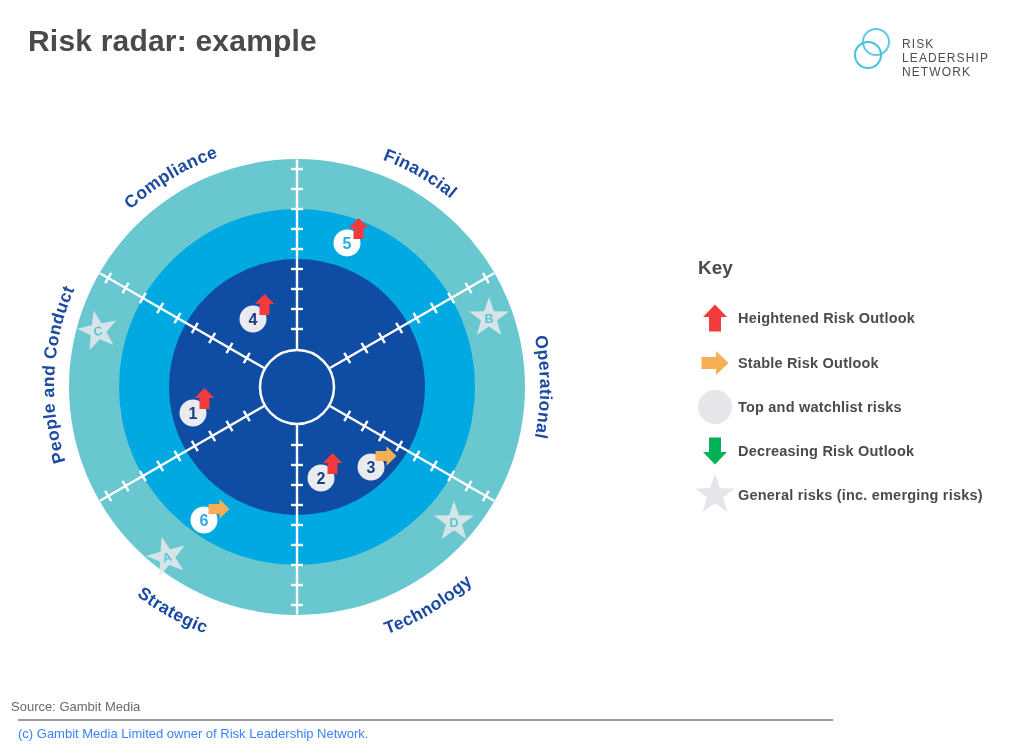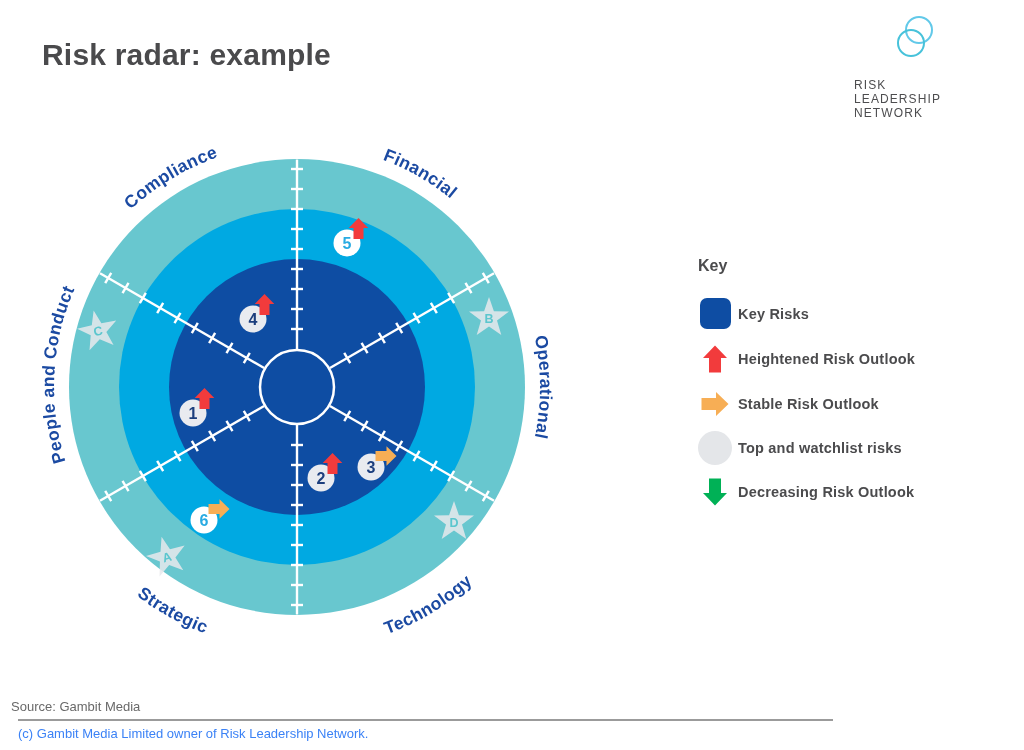--- a/index.html
+++ b/index.html
@@ -1,32 +1,32 @@
 <!DOCTYPE html>
 <html><head>
 <meta charset="utf-8">
 <style>
   html,body{margin:0;padding:0;}
   body{
     width:1024px;height:750px;position:relative;background:#ffffff;
     font-family:"Liberation Sans",sans-serif;overflow:hidden;
   }
   .page-title{
-    position:absolute;left:28px;top:24px;margin:14px;
+    position:absolute;left:28px;top:24px;margin:0;
     font-size:30px;font-weight:bold;color:#4a4a4c;letter-spacing:.2px;
   }
   
-  .logo{position:absolute;left:850px;top:14px;display:flex;align-items:flex-end;flex-direction:column;}
+  .logo{position:absolute;left:850px;top:26px;display:flex;align-items:center;}
   .logo-text{margin-left:4px;margin-top:4px;font-size:12px;line-height:14px;
     letter-spacing:1.1px;color:#4d4d4f;font-weight:normal;}
   
   .radar-wrap{position:absolute;left:17px;top:117px;width:560px;height:540px;}
   
   .key-panel{position:absolute;left:692px;top:257px;width:330px;}
-  .key-heading{margin:0 0 16px 6px;font-size:16px;font-weight:bold;color:#4b4b4d;}
+  .key-heading{margin:0 0 16px 6px;font-size:19px;font-weight:bold;color:#4b4b4d;}
   .key-row{display:flex;align-items:center;height:45px;}
   .key-row.short{height:43px;}
   .key-icon{width:46px;flex:none;display:flex;justify-content:center;align-items:center;}
   .key-label{font-size:14.5px;font-weight:bold;color:#4b4b4d;letter-spacing:.2px;}
   .swatch{width:31px;height:31px;border-radius:7px;}
   .sw-key{background:#0e4da3;}
   .sw-watch{background:#00a9e2;}
   .sw-gen{background:#68c7cf;}
   .key-circle{width:34px;height:34px;border-radius:50%;background:#e4e6e9;}
   
@@ -197,26 +197,20 @@
       <textPath href="#arc-strategic" startOffset="50%">Strategic</textPath></text>
   </g>
 </svg>
 </div>
 
 <div class="key-panel">
   <p class="key-heading">Key</p>
 
   <div class="key-row">
     <span class="key-icon">
-        <span class="swatch sw-key"></span>
-      </span>
-    <span class="key-label">Key Risks</span>
-  </div>
-  <div class="key-row">
-    <span class="key-icon">
       <svg width="30" height="30" viewBox="-15 -15 30 30">
         <path d="M0,-13.5 L12,-1 L6,-1 L6,13.5 L-6,13.5 L-6,-1 L-12,-1 Z" fill="#f23b3c"></path>
       </svg>
       </span>
     <span class="key-label">Heightened Risk Outlook</span>
   </div>
   <div class="key-row">
     <span class="key-icon">
       <svg width="30" height="30" viewBox="-15 -15 30 30">
         <path d="M0,-13.5 L12,-1 L6,-1 L6,13.5 L-6,13.5 L-6,-1 L-12,-1 Z" fill="#f7ae55" transform="rotate(90)"></path>
@@ -230,18 +224,26 @@
       </span>
     <span class="key-label">Top and watchlist risks</span>
   </div>
   <div class="key-row">
     <span class="key-icon">
       <svg width="30" height="30" viewBox="-15 -15 30 30">
         <path d="M0,-13.5 L12,-1 L6,-1 L6,13.5 L-6,13.5 L-6,-1 L-12,-1 Z" fill="#00b156" transform="rotate(180)"></path>
       </svg>
       </span>
     <span class="key-label">Decreasing Risk Outlook</span>
+  </div>
+  <div class="key-row short">
+    <span class="key-icon">
+      <svg width="48" height="46" viewBox="-24 -23 48 46">
+        <path d="M0,-22 L5.2,-7.1 L20.9,-6.8 L8.4,2.7 L12.9,17.8 L0,8.8 L-12.9,17.8 L-8.4,2.7 L-20.9,-6.8 L-5.2,-7.1 Z" fill="#e4e6e9"></path>
+      </svg>
+      </span>
+    <span class="key-label">General risks (inc. emerging risks)</span>
   </div>
 </div>
 
 <div class="footer-source">Source: Gambit Media</div>
 <div class="footer-line"></div>
 <div class="footer-copy">(c) Gambit Media Limited owner of Risk Leadership Network.</div>
 
 </body></html>

